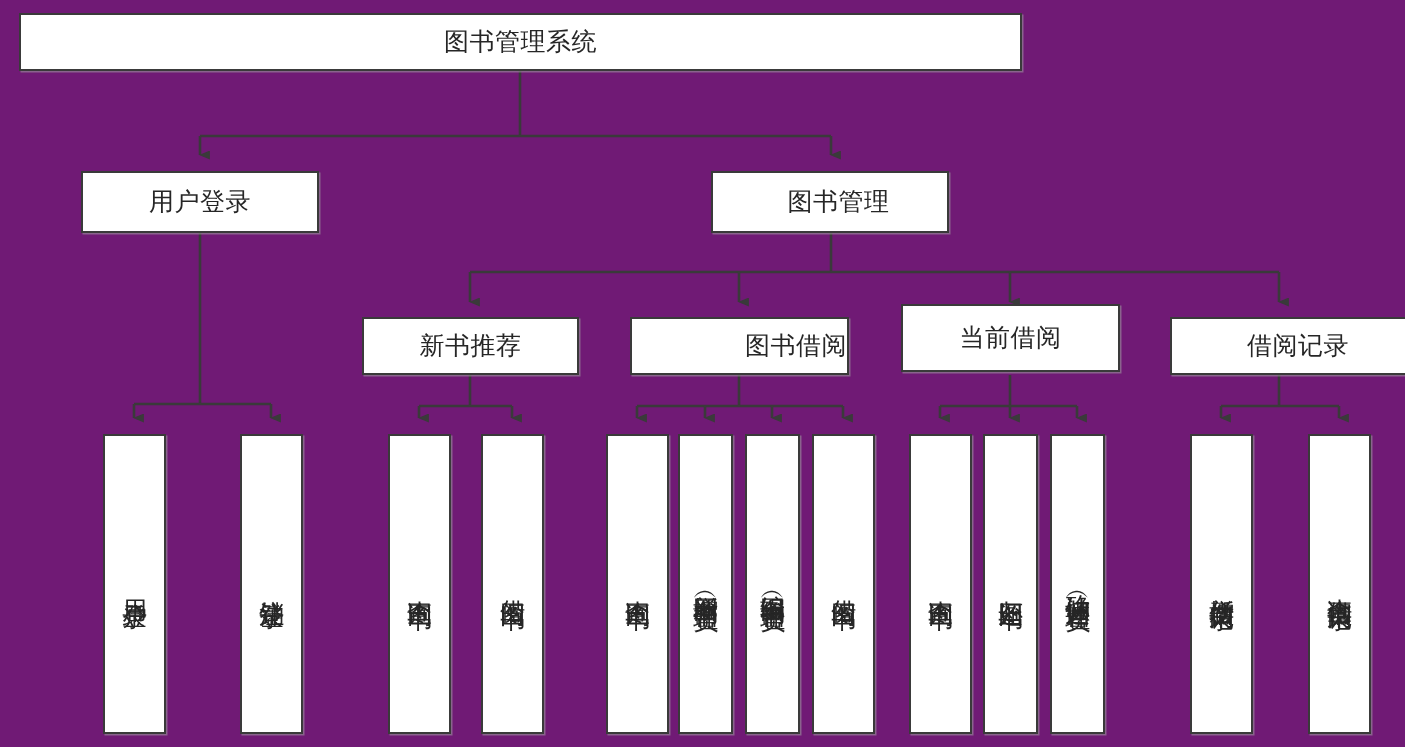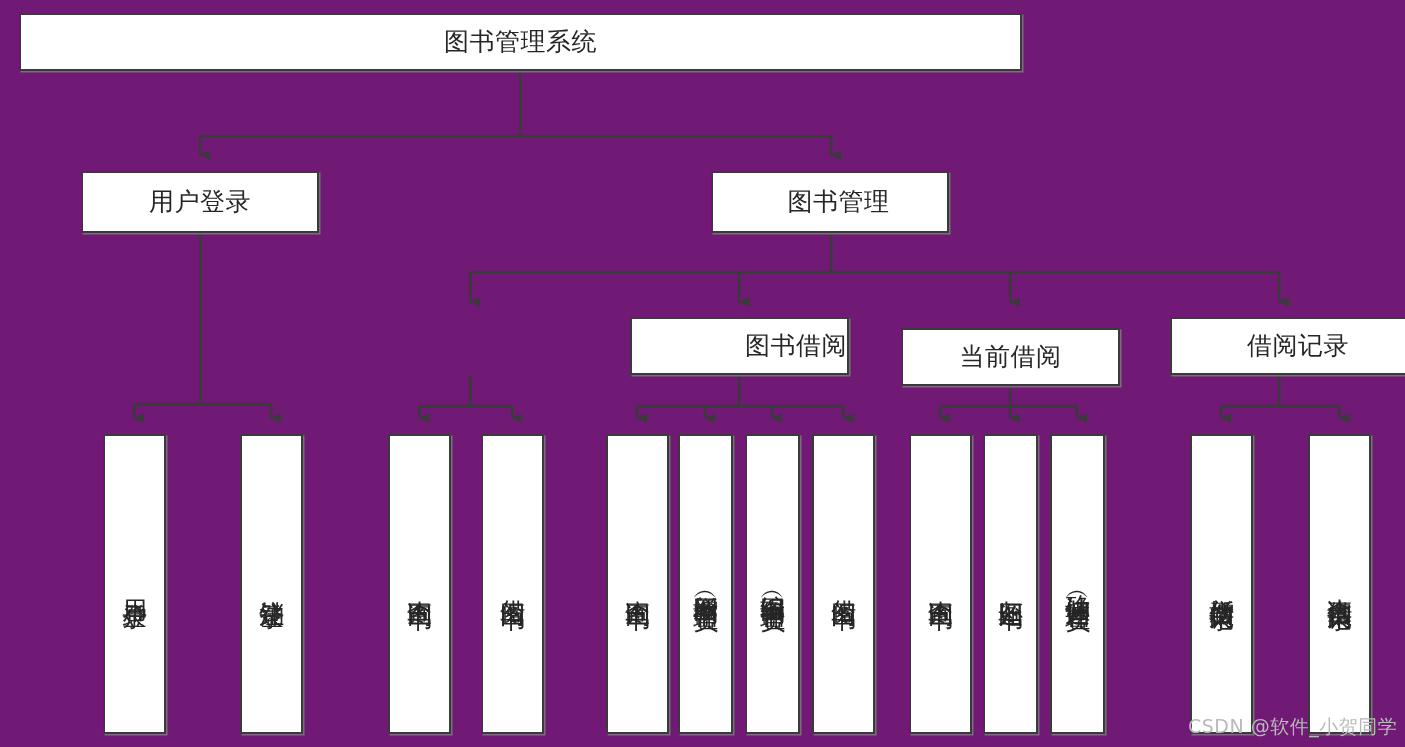--- a/index.html
+++ b/index.html
@@ -129,24 +129,27 @@
     <span class="label">图书管理系统</span>
   </div>
 
   <div class="node lvl1" style="left:81px; top:171px; width:238px; height:62px;">
     <span class="label">用户登录</span>
   </div>
   <div class="node lvl1" style="left:711px; top:171px; width:238px; height:62px;padding-left:17px;">
     <span class="label">图书管理</span>
   </div>
 
+  <div class="node lvl2" style="left:362px; top:317px; width:217px; height:58px;">
+    <span class="label">新书推荐</span>
+  </div>
   <div class="node lvl2" style="left:630px; top:317px; width:219px; height:58px;justify-content:flex-end;">
     <span class="label">图书借阅</span>
   </div>
-  <div class="node lvl2" style="left:901px; top:328px; width:219px; height:58px;font-family:Liberation Serif, serif;">
+  <div class="node lvl2" style="left:901px; top:304px; width:219px; height:68px;font-family:Liberation Serif, serif;">
     <span class="label">当前借阅</span>
   </div>
   <div class="node lvl2" style="left:1170px; top:317px; width:256px; height:58px;">
     <span class="label">借阅记录</span>
   </div>
 
   <div class="node leaf" style="left:103px; top:434px; width:63px; height:300px;">
     <span class="label">用户登录</span>
   </div>
   <div class="node leaf" style="left:240px; top:434px; width:63px; height:300px;">
@@ -179,15 +182,14 @@
   <div class="node leaf" style="left:1050px; top:434px; width:55px; height:300px;">
     <span class="label">确认归还（管理员）</span>
   </div>
   <div class="node leaf" style="left:1190px; top:434px; width:63px; height:300px;">
     <span class="label">新增借阅记录</span>
   </div>
   <div class="node leaf" style="left:1308px; top:434px; width:63px; height:300px;">
     <span class="label">查询借阅记录</span>
   </div>
 
-  <div class="watermark" style="left:1188px; top:714px;">CSDN @软件_小贺同学</div>
 
 </div>
 
 </body></html>

